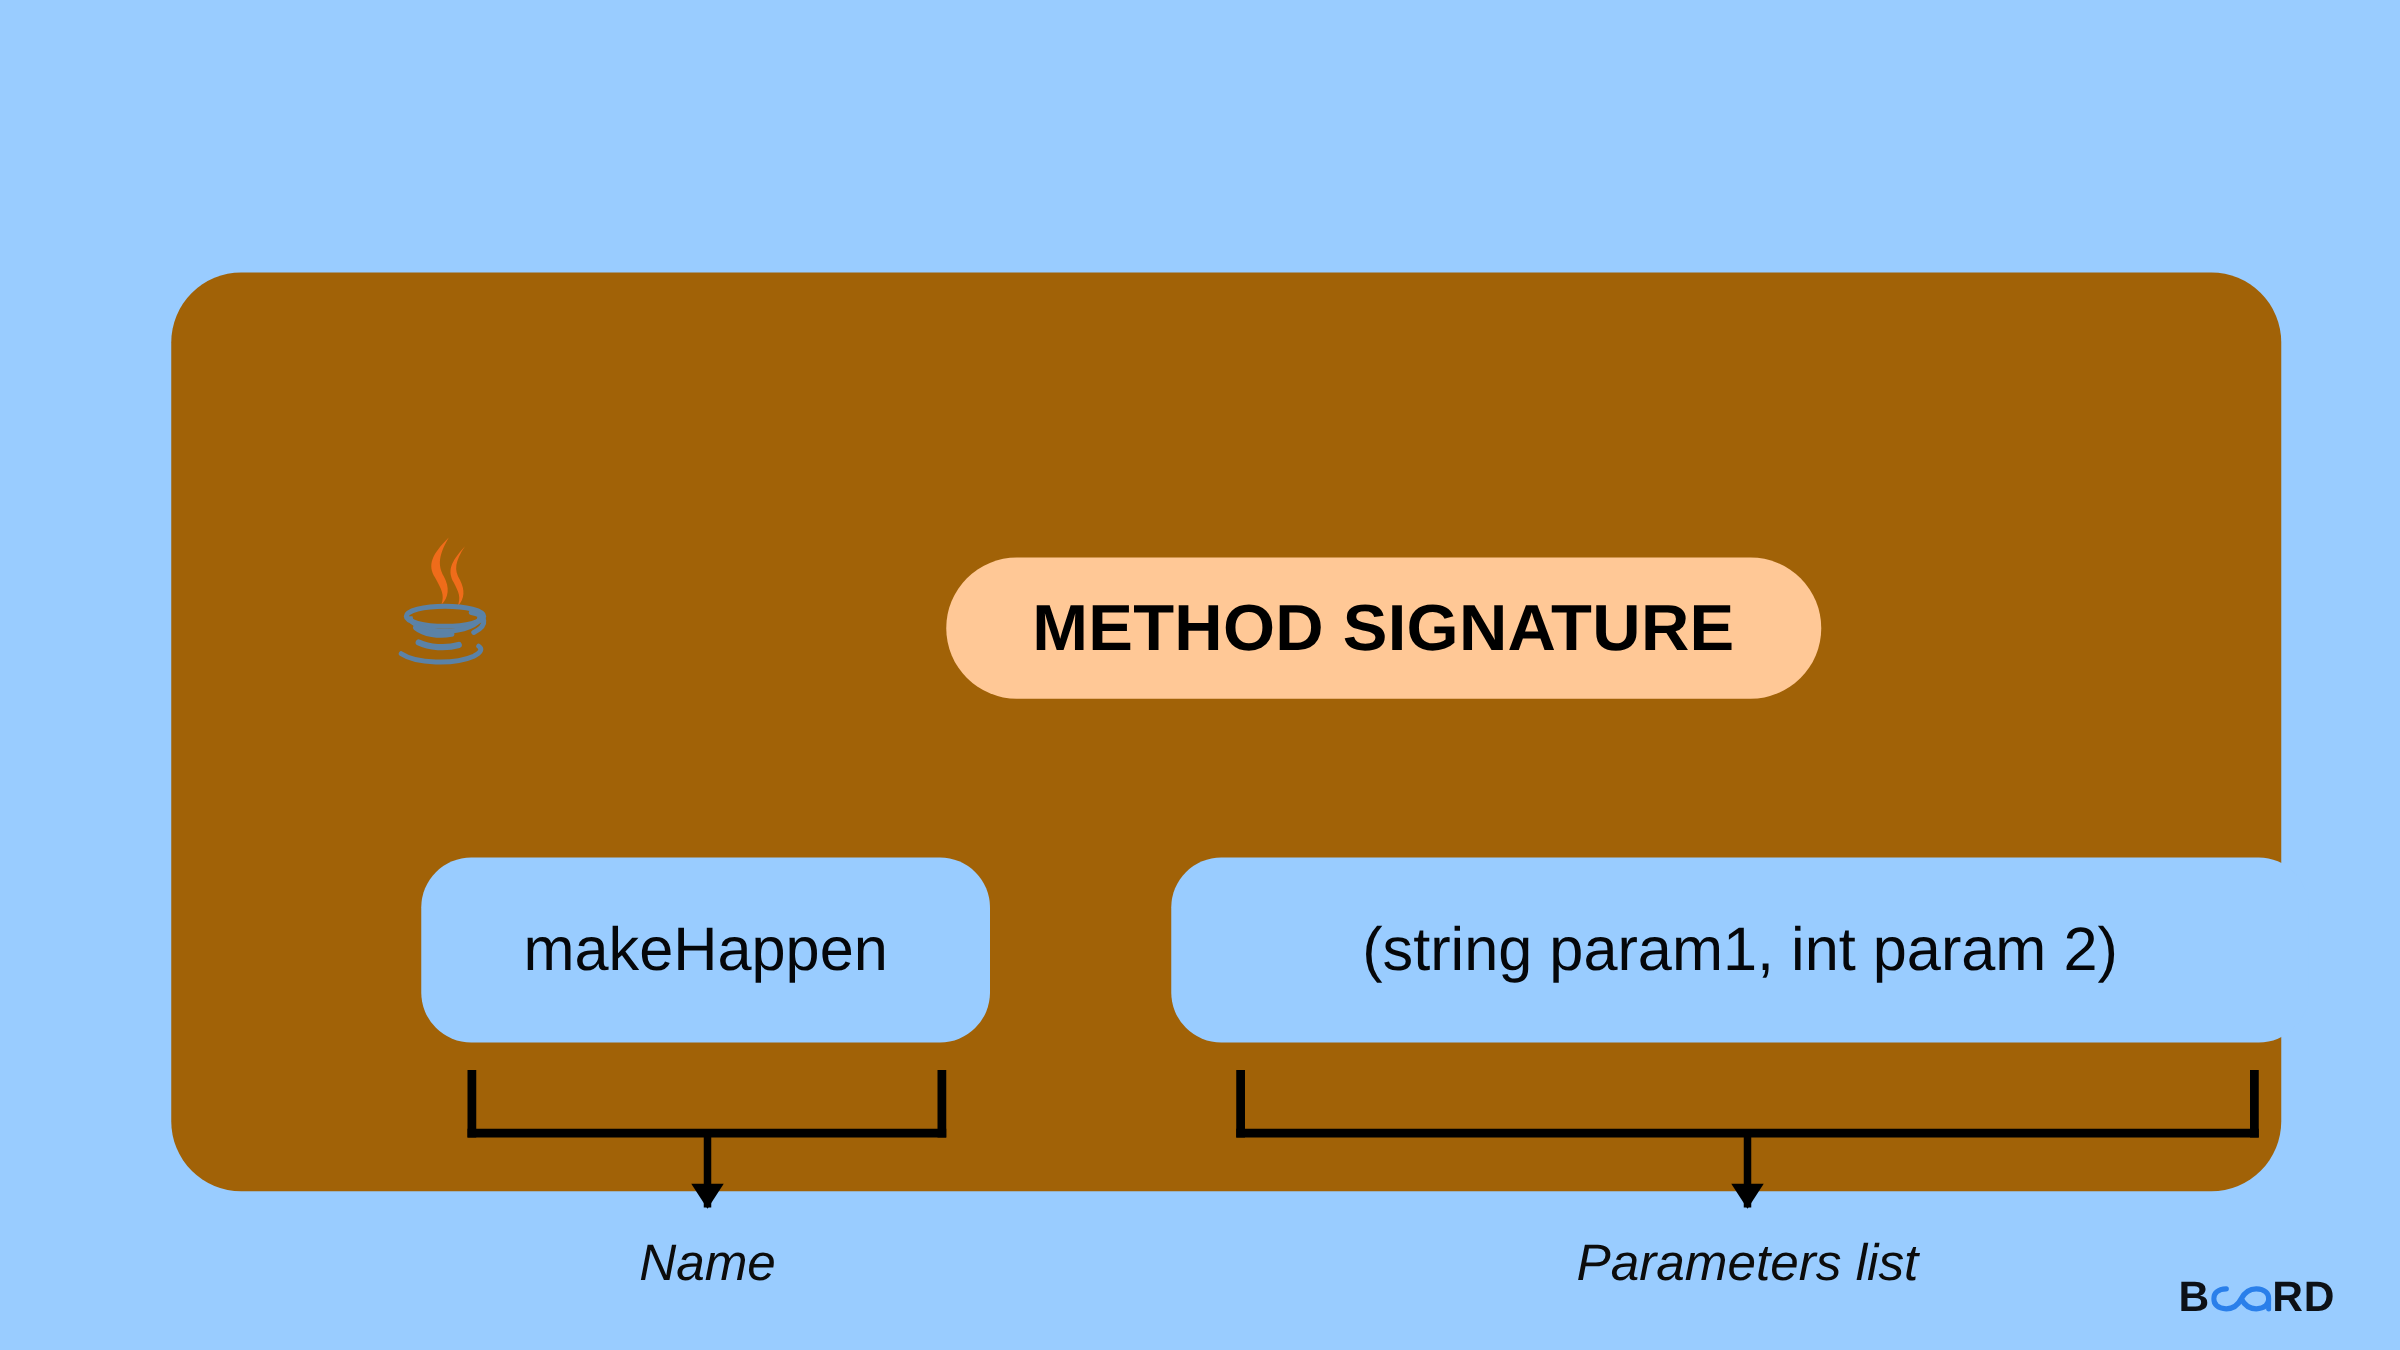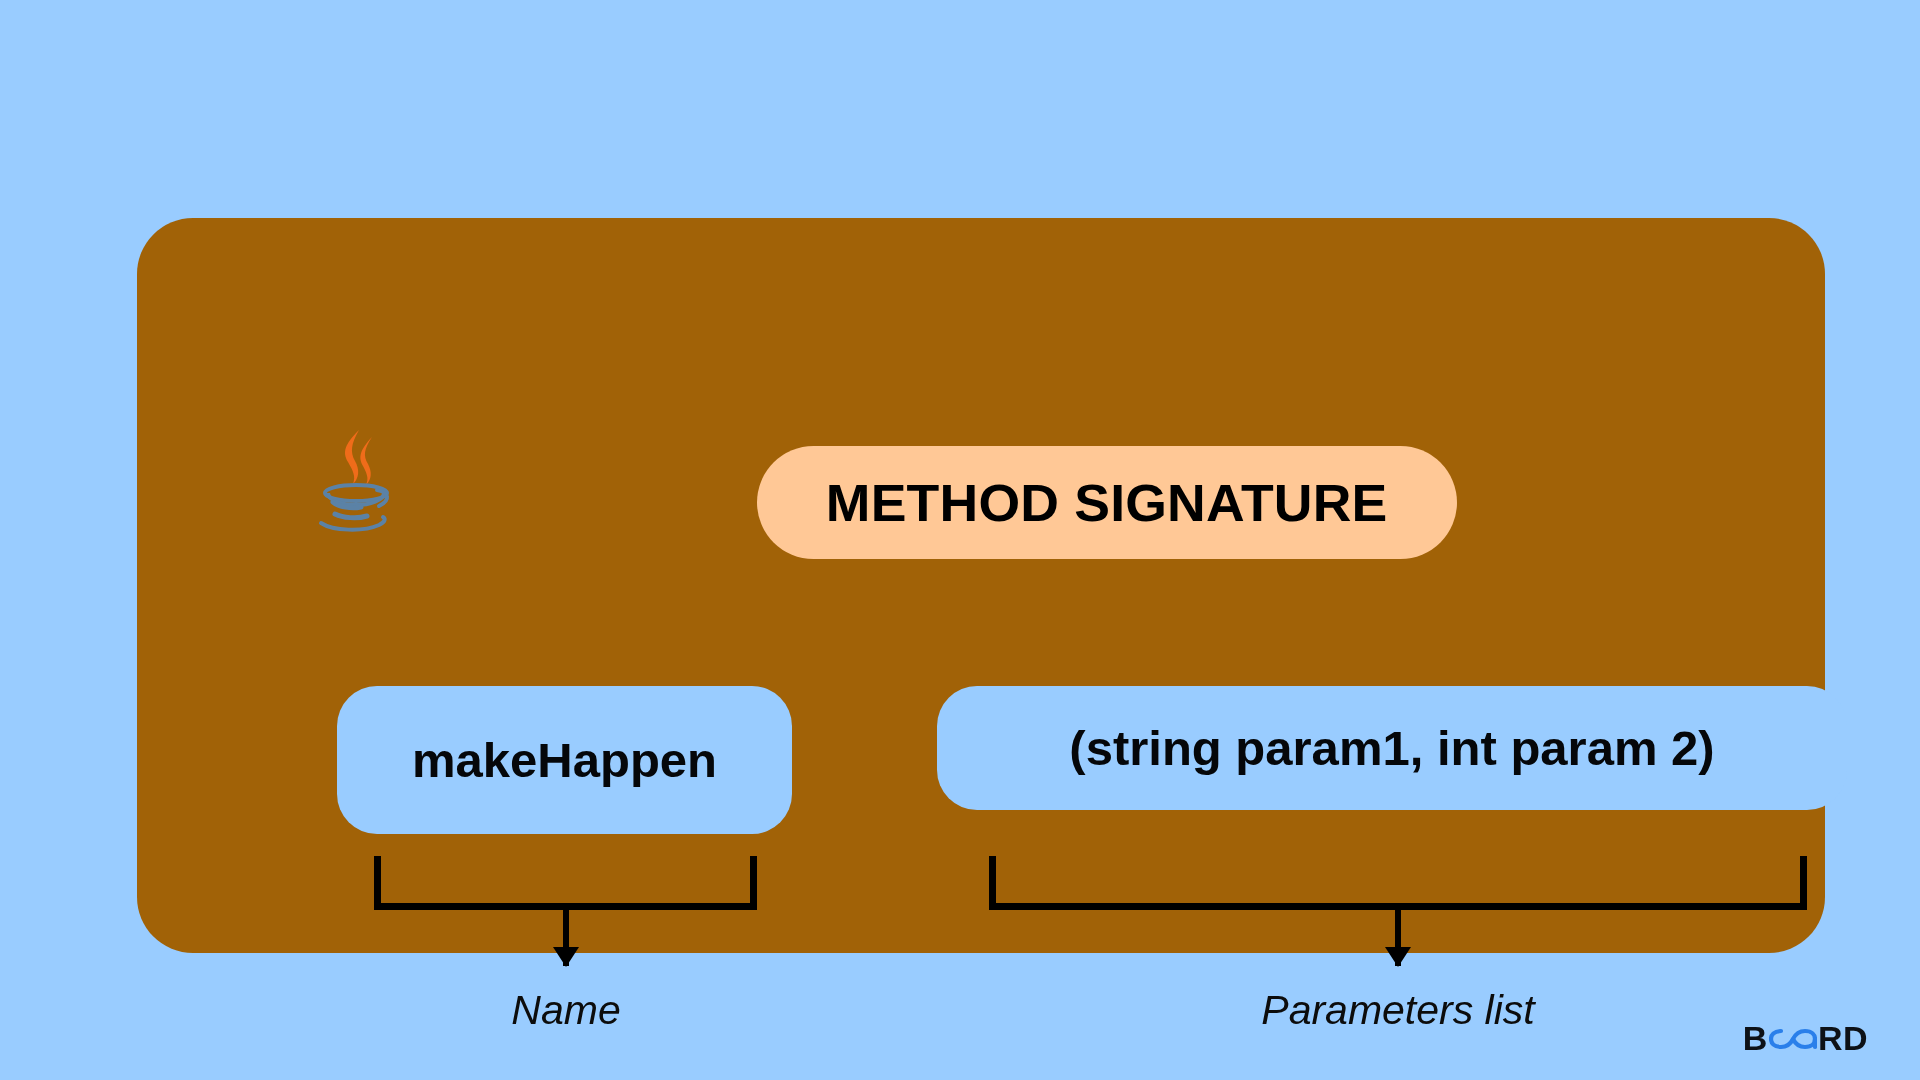--- a/index.html
+++ b/index.html
@@ -49,27 +49,27 @@
 
   
   .token-box{
     position:absolute;
     background:#99ccff;
     border-radius:40px;
     display:flex;align-items:center;justify-content:center;
   }
   .token-box .token-text{
     font-size:49px;
-    font-weight:700;
+    font-weight:400;
     color:#05070a;
     white-space:nowrap;
     font-family:"Liberation Sans", sans-serif;
   }
   .box-name{ left:200px; top:468px; width:455px; height:148px; }
-  .box-params{ left:800px; top:468px; width:910px; height:124px; }
+  .box-params{ left:800px; top:468px; width:910px; height:148px; }
 
   
   .bracket{ position:absolute; }
   .bracket .bar{
     position:absolute;left:0;bottom:0;height:7px;width:100%;
     background:#000;
   }
   .bracket .tick{
     position:absolute;bottom:0;width:7px;height:54px;background:#000;
   }

